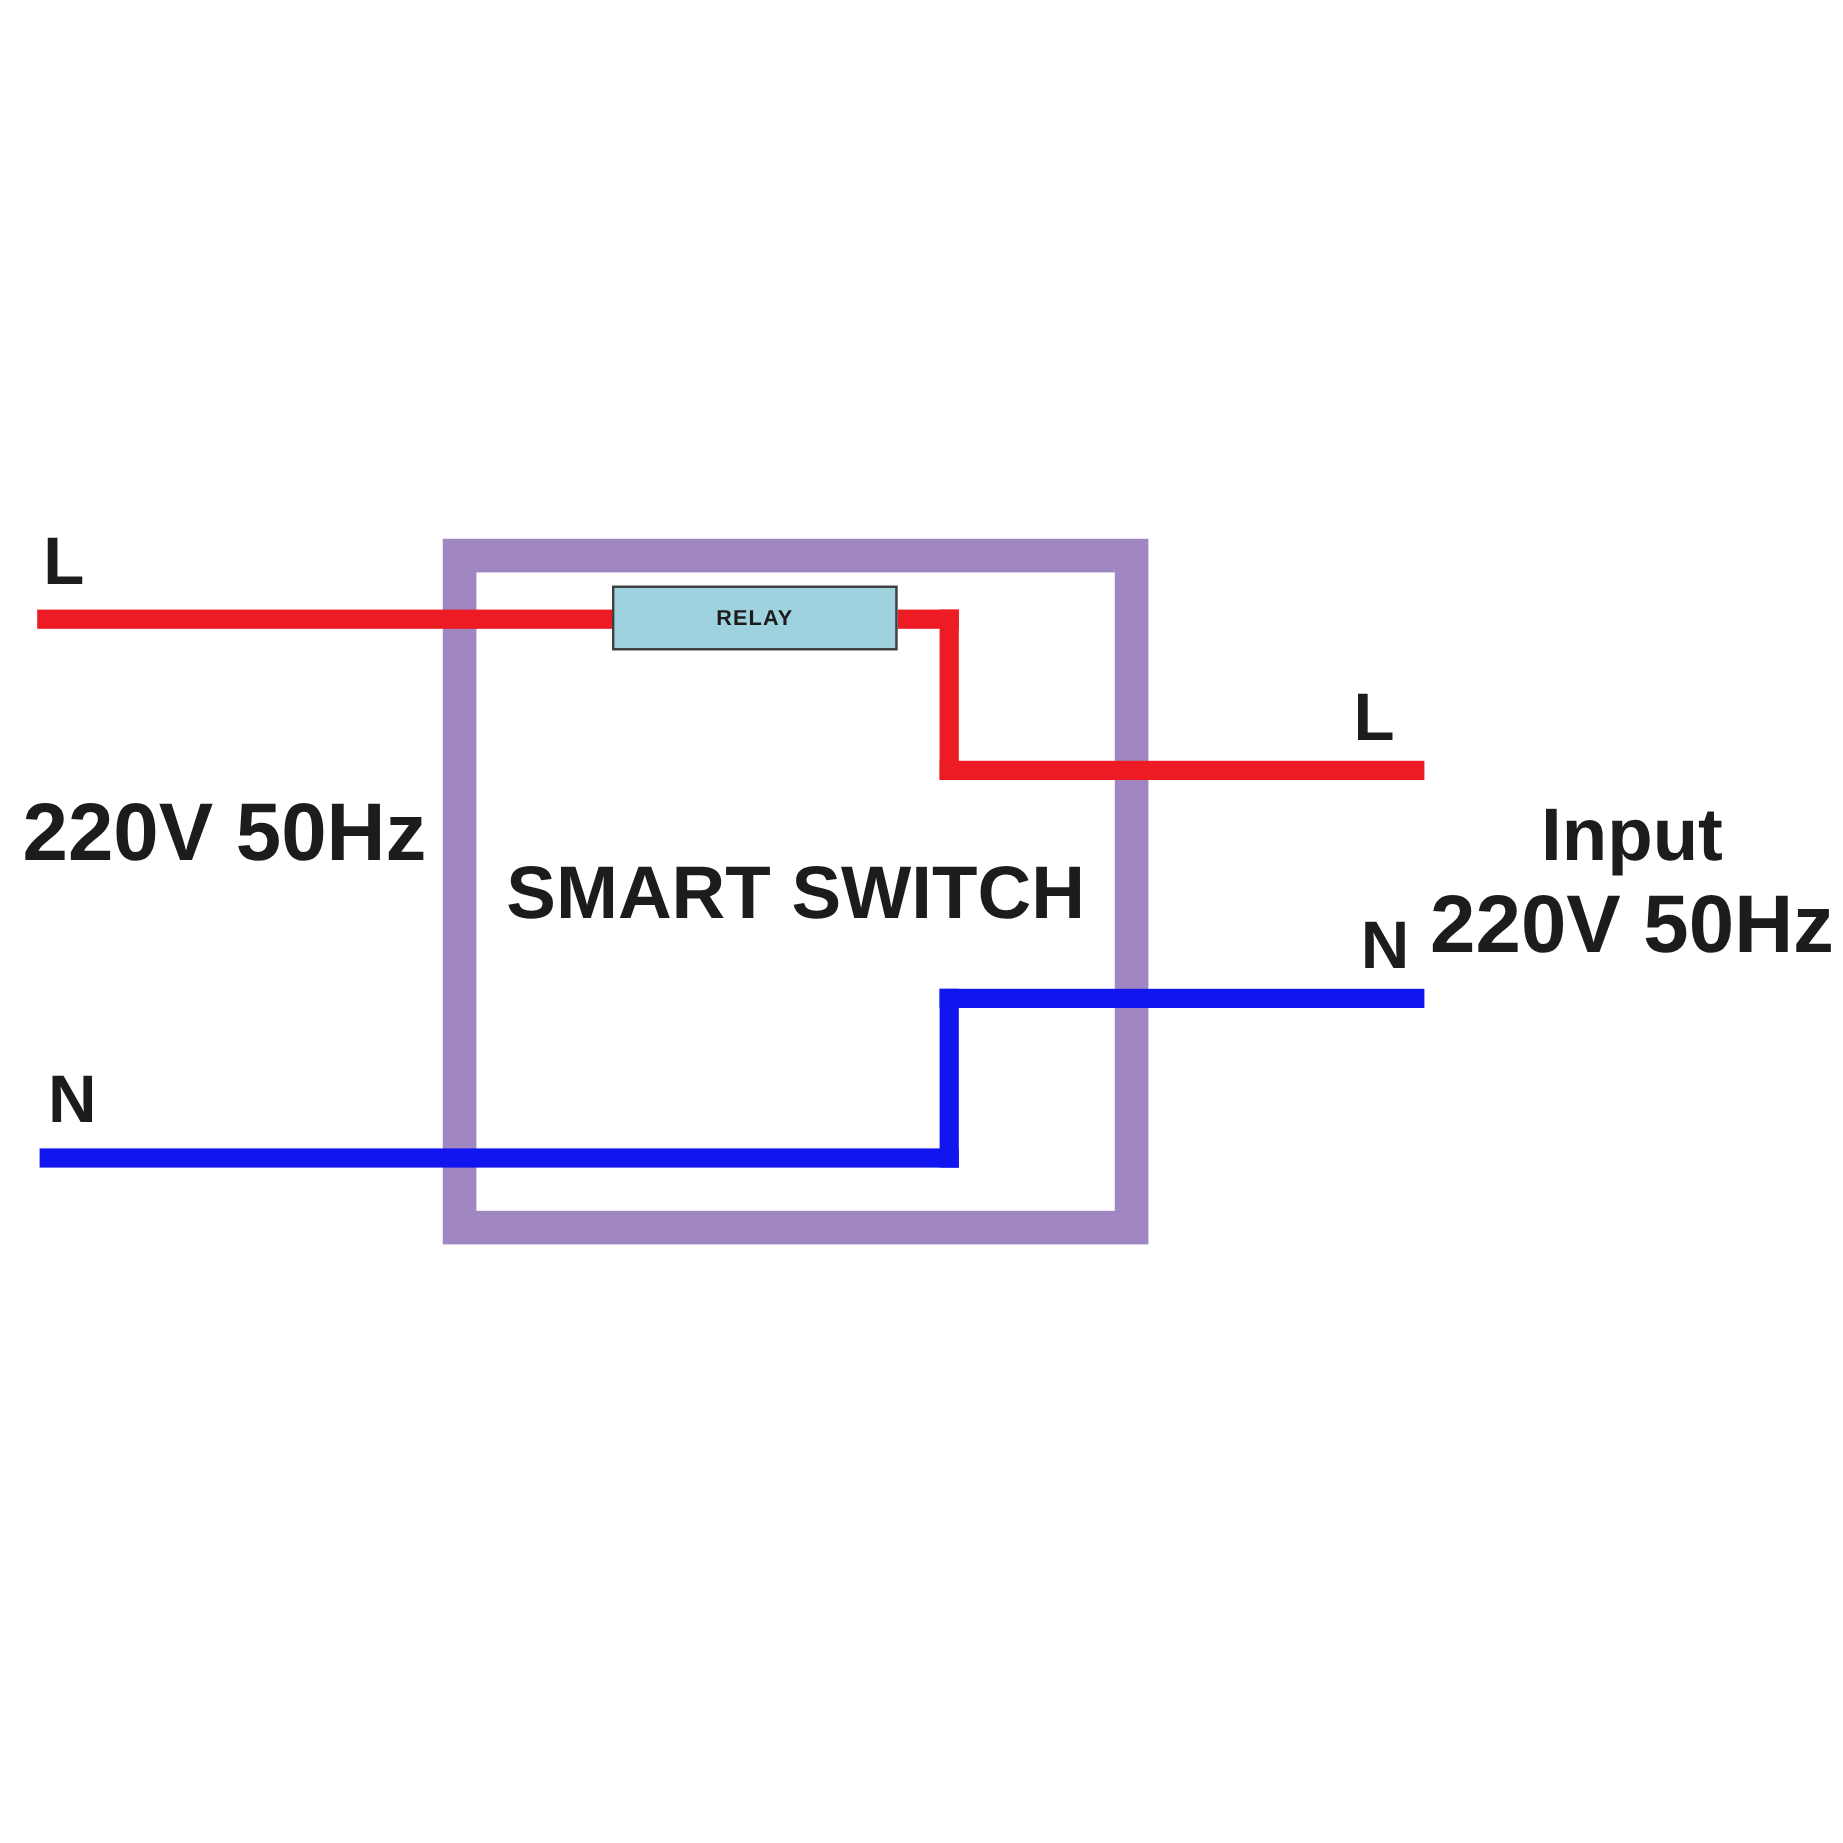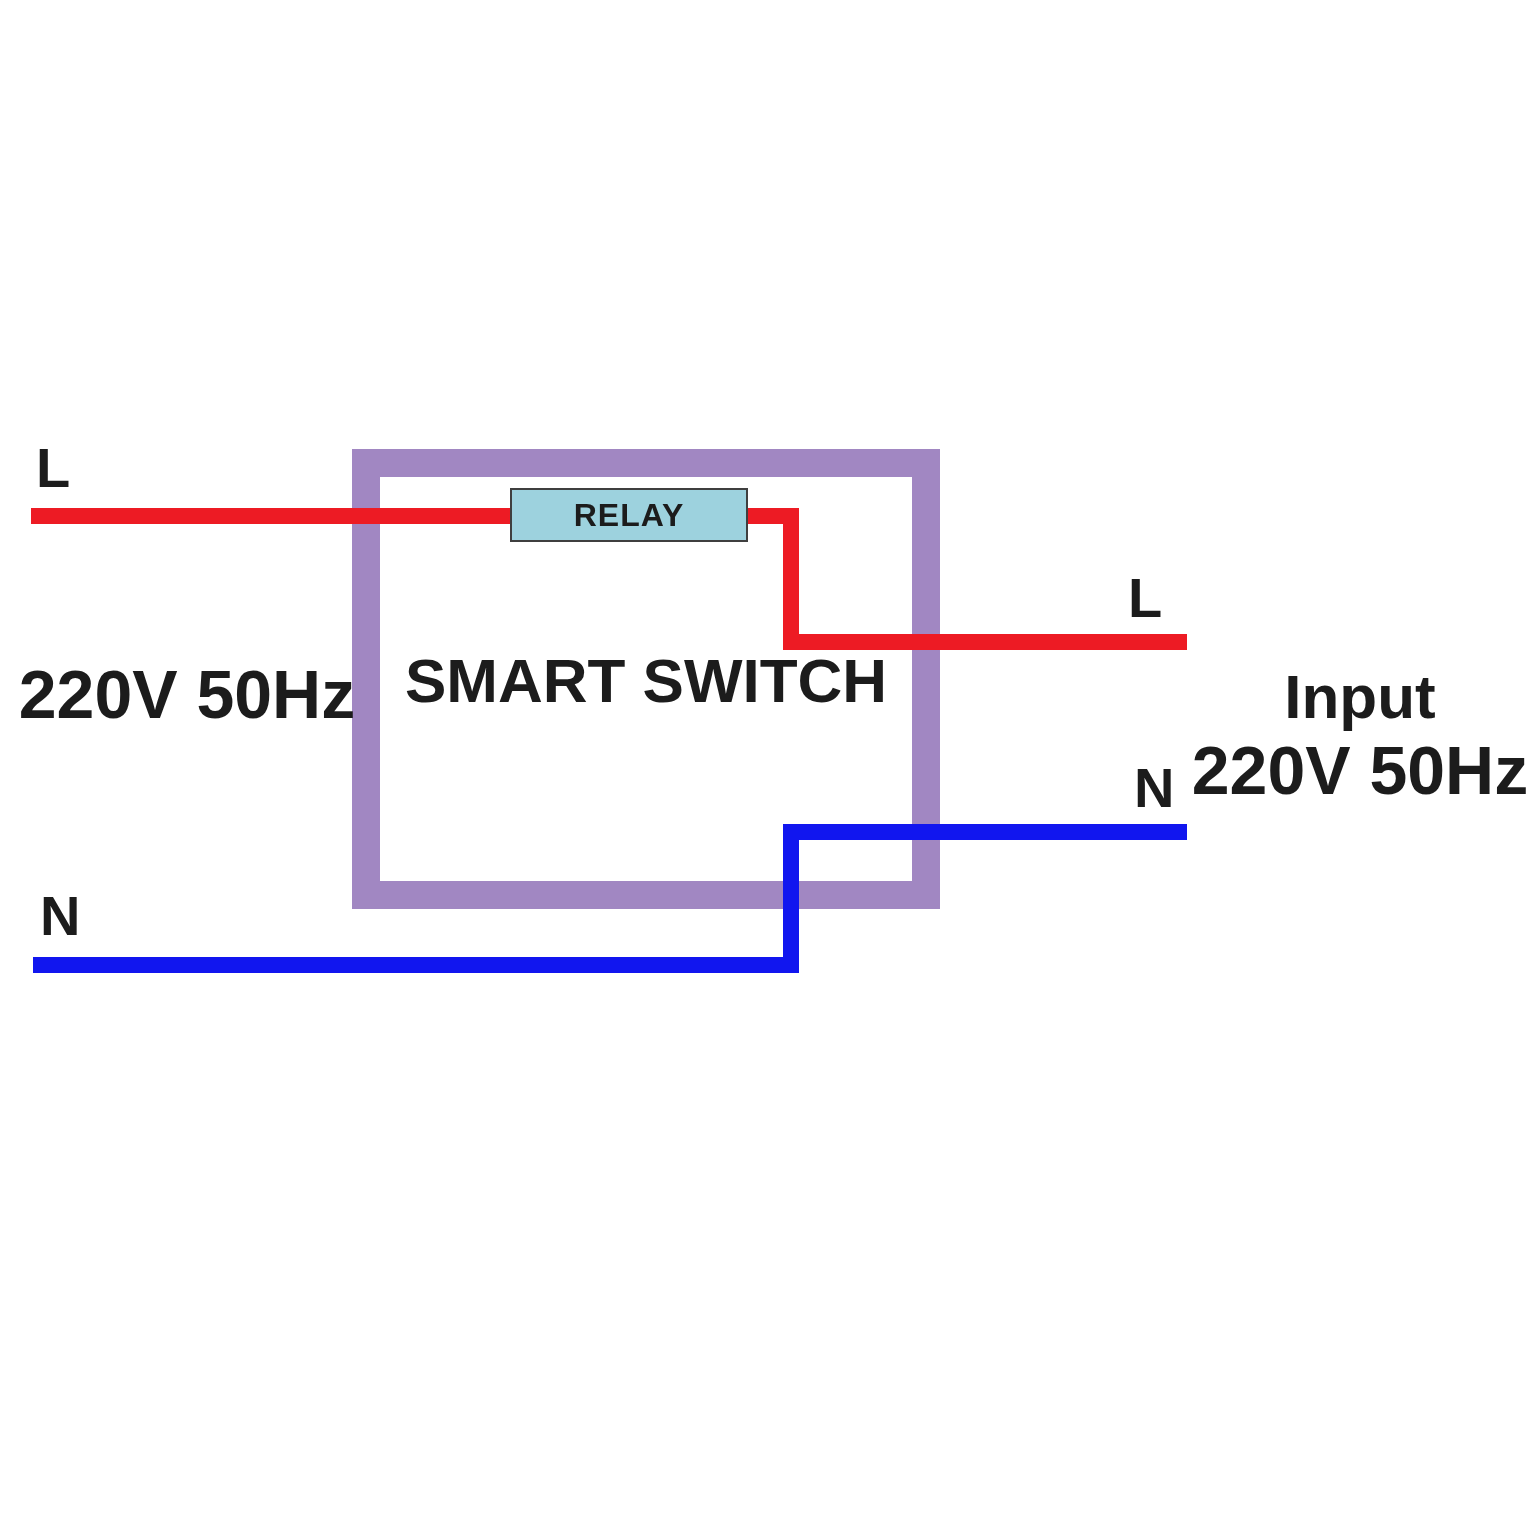--- a/index.html
+++ b/index.html
@@ -13,24 +13,24 @@
     height: 1536px;
     background: #ffffff;
     overflow: hidden;
     font-family: "Liberation Sans", "DejaVu Sans", sans-serif;
     color: var(--text, #1c1c1c);
   }
   .abs { position: absolute; }
 
   
   .enclosure {
-    left: 352px;
+    left: 369px;
     top: 449px;
     width: 588px;
-    height: 460px;
+    height: 588px;
     box-sizing: border-box;
     border: 28px solid var(--enclosure, #a187c2);
     display: flex;
     align-items: center;
     justify-content: center;
     text-align: center;
   }
   .switch-title {
     font-size: 62px;
     font-weight: bold;
@@ -58,21 +58,21 @@
     width: 238px;
     height: 54px;
     box-sizing: border-box;
     background: var(--relay-fill, #9dd2de);
     border: 2px solid var(--relay-border, #3f3f3f);
     display: flex;
     align-items: center;
     justify-content: center;
   }
   .relay-label {
-    font-size: 32px;
+    font-size: 18px;
     font-weight: bold;
     letter-spacing: 1px;
     color: var(--text, #1c1c1c);
     text-align: center;
   }
 
   
   .terminal {
     font-size: 56px;
     font-weight: bold;

